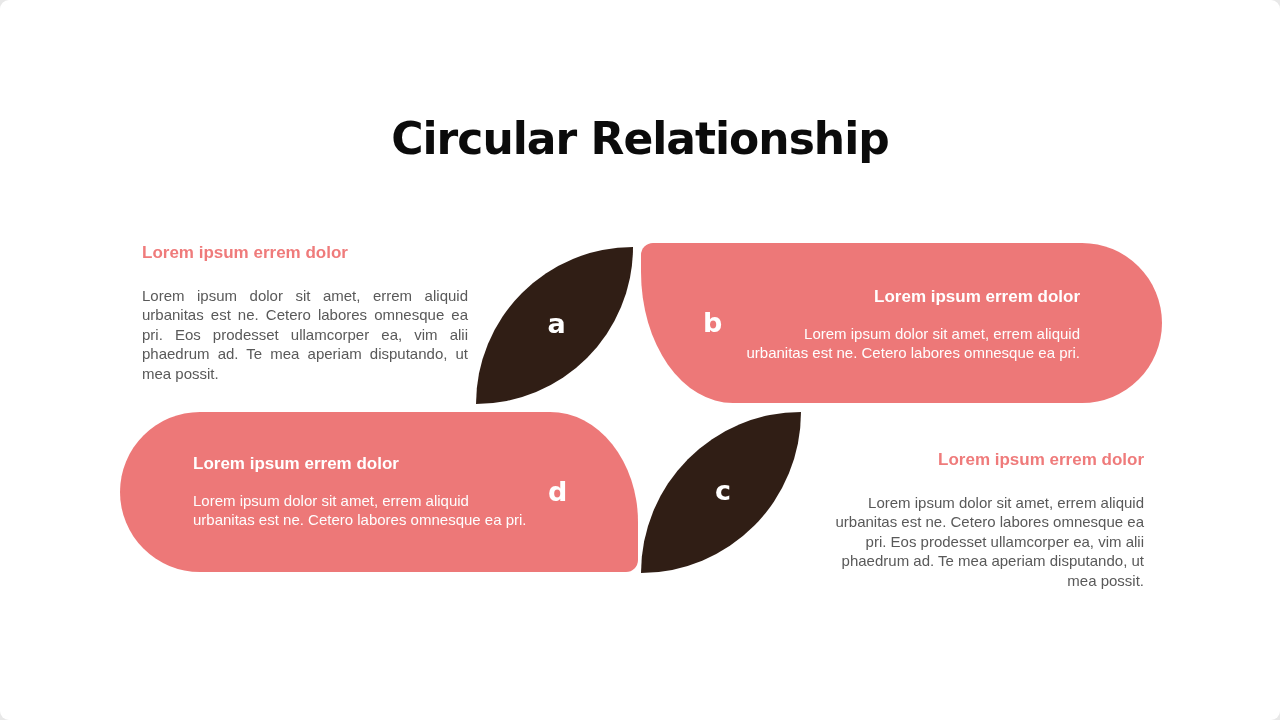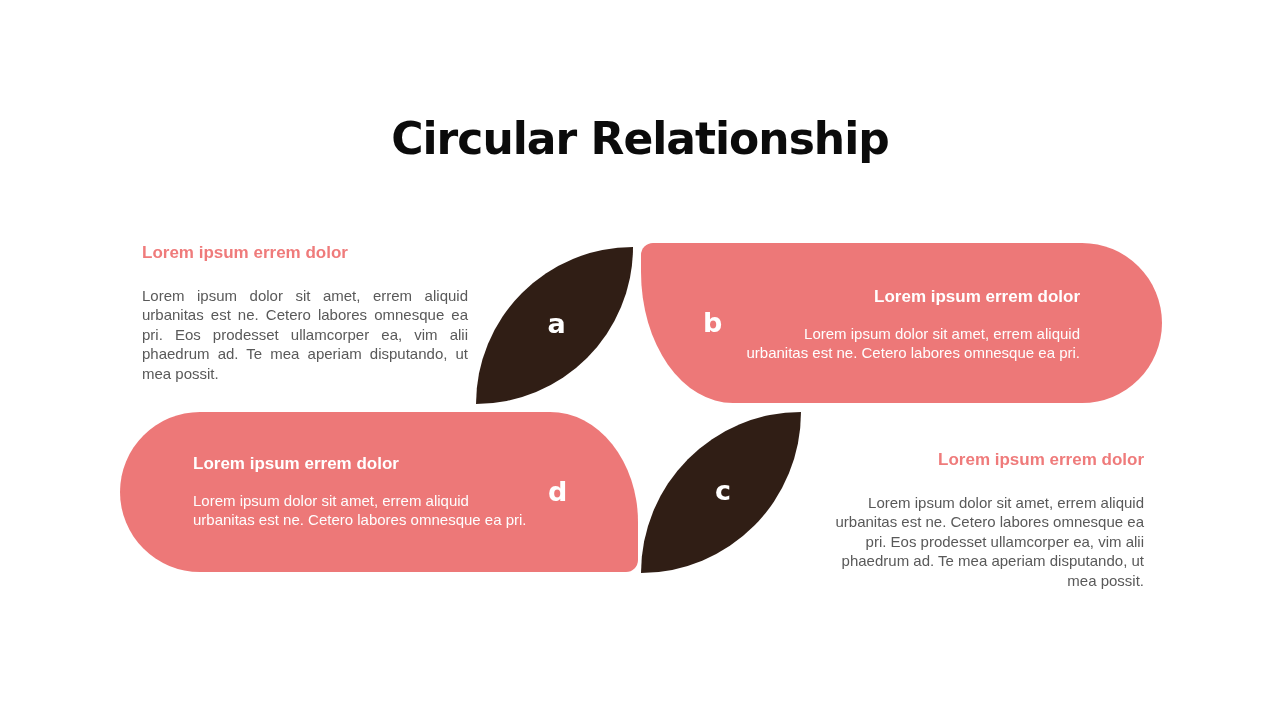--- a/index.html
+++ b/index.html
@@ -1,18 +1,18 @@
 <!DOCTYPE html>
 <html style="--pink: #ED7878; --brown: #301E15; --accent: #EF7B7B; --body-gray: #595959; --title-color: #0B0B0B;"><head>
 <meta charset="utf-8">
 <style>
   html,body{margin:0;padding:0;background:#e8e8e8;}
   .slide{
     position:relative;width:1280px;height:720px;background:#ffffff;
-    overflow:hidden;font-family:"Liberation Sans",sans-serif;margin:0 auto;
+    overflow:hidden;font-family:"Liberation Sans",sans-serif;margin:0 auto;border-radius:9px;
   }
   .title{
     position:absolute;top:84px;left:0;width:100%;text-align:center;
     font-family:"DejaVu Sans",sans-serif;font-weight:800;font-size:44px;
     letter-spacing:-1px;color:var(--title-color,#0b0b0b);
   }
   
   .block{position:absolute;width:326px;}
   .block-heading{
     font-size:17px;font-weight:700;color:var(--accent,#ef7b7b);

